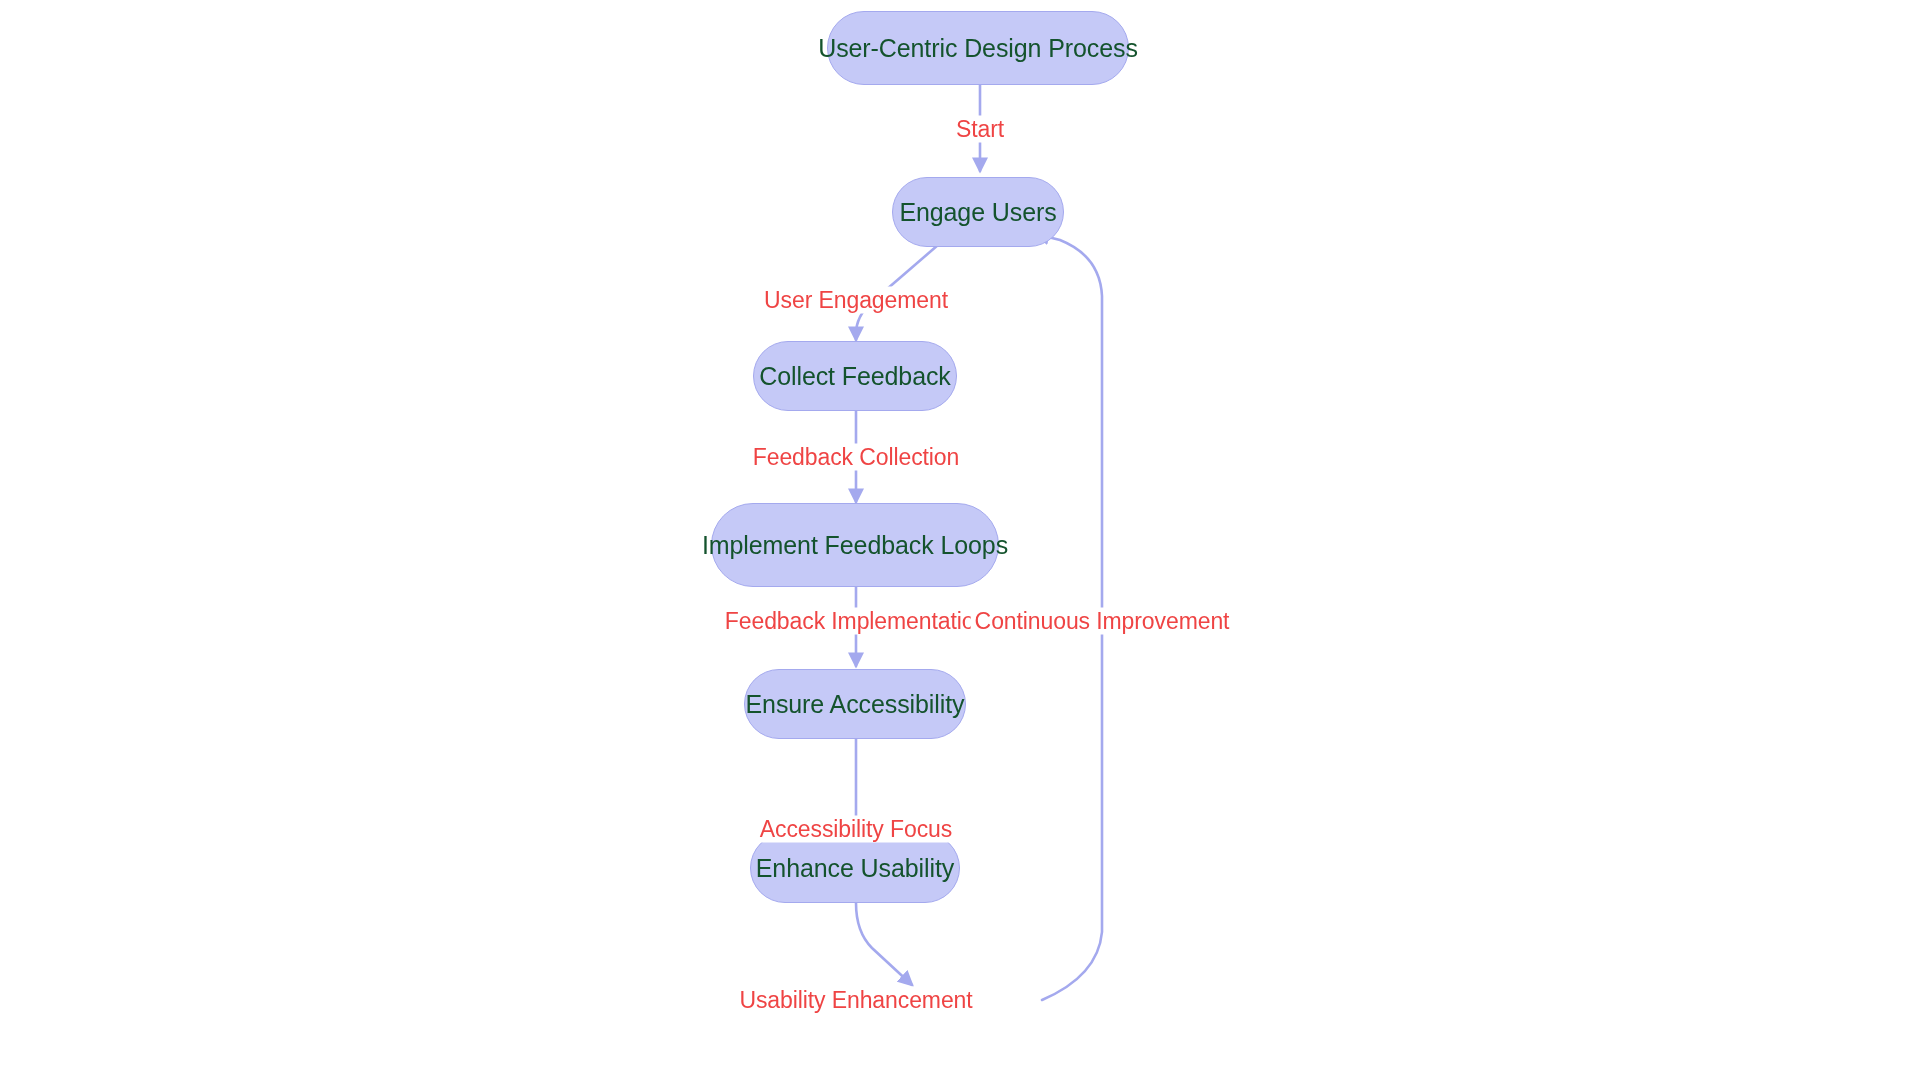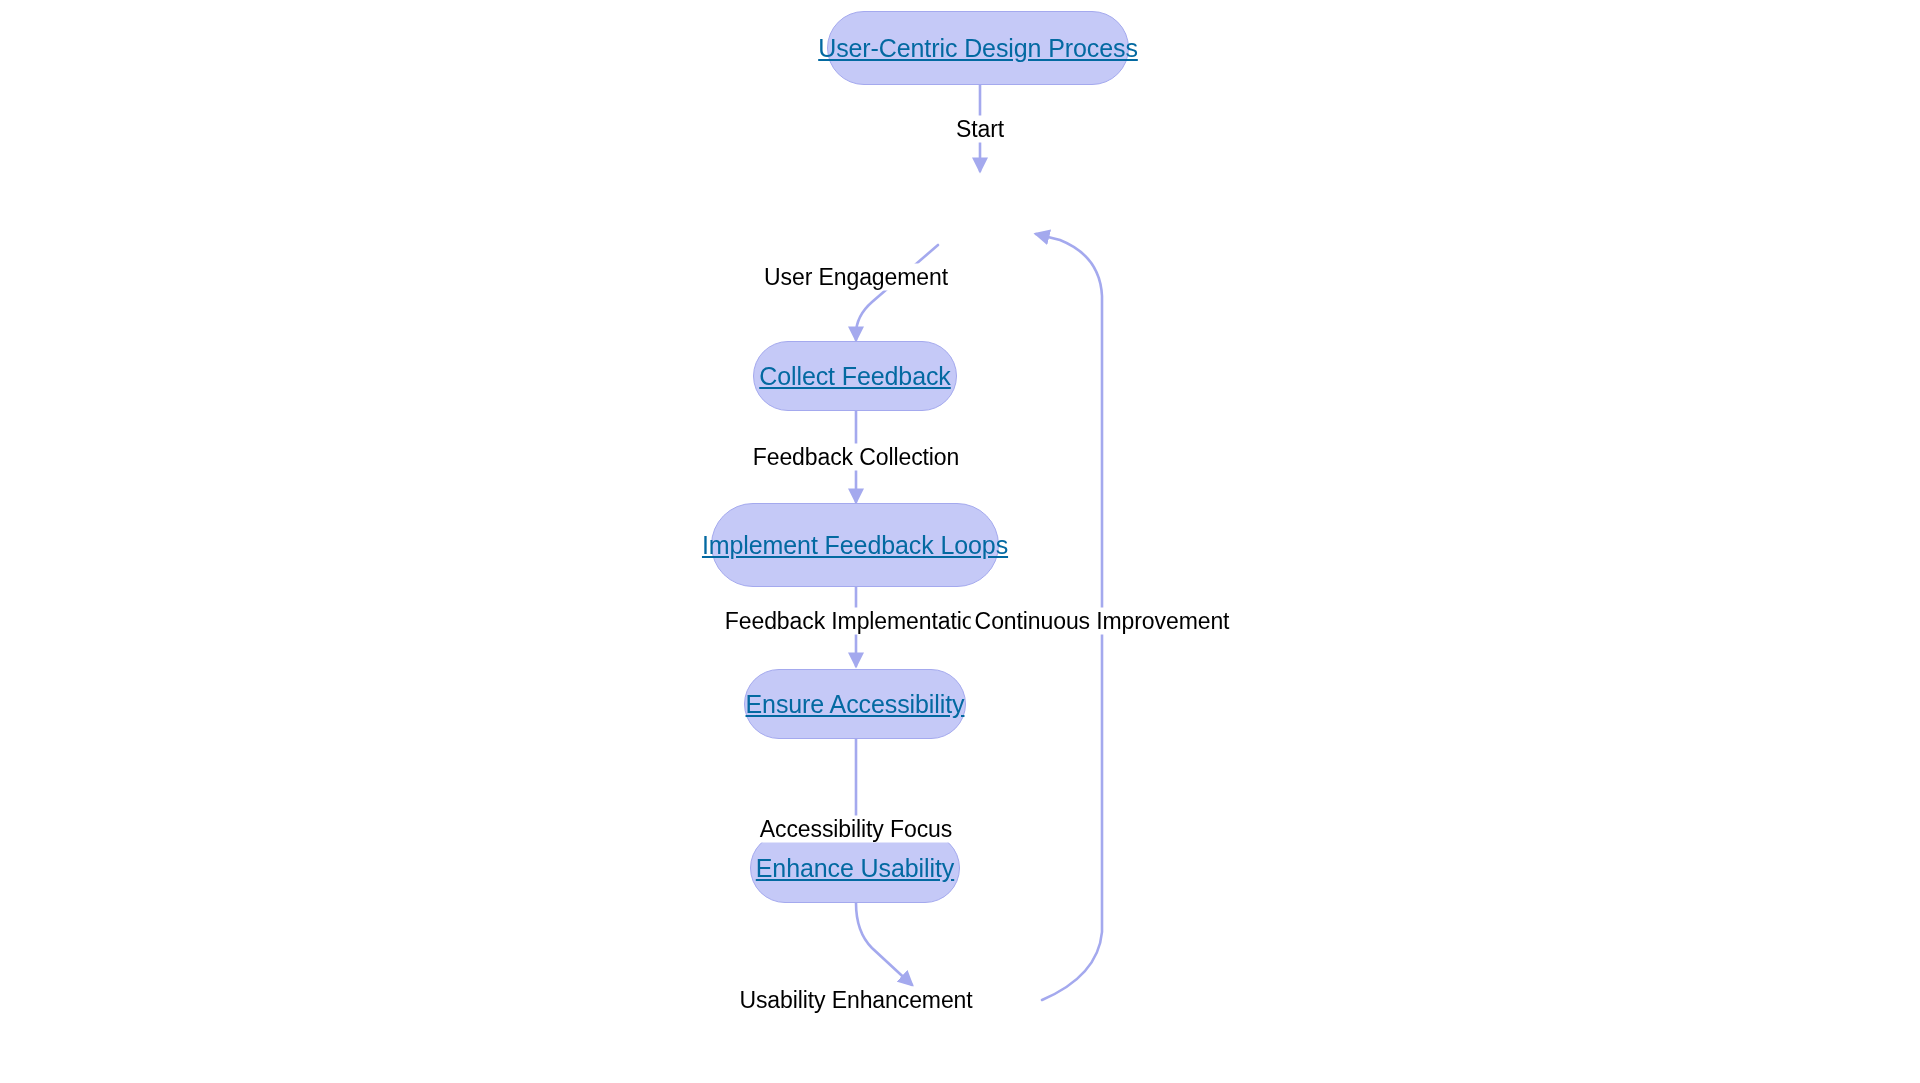--- a/index.html
+++ b/index.html
@@ -27,31 +27,30 @@
   }
   .node {
     position: absolute;
     box-sizing: border-box;
     background: #c5c9f7;
     border: 1.6px solid #a4a9ee;
     border-radius: 999px;
     display: flex;
     align-items: center;
     justify-content: center;
-    color: #0369a1;
+    color: #14532d;
     font-size: 25px;
     font-family: "Liberation Sans", sans-serif;
     letter-spacing: -0.1px;
     white-space: nowrap;
     z-index: 2;
-    text-decoration: underline;
   }
   .edge-label {
     position: absolute;
-    color: #000000;
+    color: #ef4444;
     font-size: 23px;
     font-family: "Liberation Sans", sans-serif;
     letter-spacing: -0.1px;
     white-space: nowrap;
     background: #ffffff;
     padding: 0 4px;
     transform: translate(-50%, -50%);
     z-index: 3;
   }
 </style>
@@ -79,26 +78,27 @@
 
       <path d="M 856 739 L 856 830" marker-end="url(#arrow)"></path>
 
       <path d="M 856 903 Q 856 932 872 948 L 912 985" marker-end="url(#arrow)"></path>
 
       <path d="M 1042 1000 Q 1098 976 1102 932 L 1102 296 Q 1100 256 1060 240 L 1036 234" marker-end="url(#arrow)"></path>
     </g>
   </svg>
 
   <div class="node" style="width: 302px; height: 74px; left: 827px; top: 11px;">User-Centric Design Process</div>
+  <div class="node" style="width: 172px; height: 70px; left: 892px; top: 177px;">Engage Users</div>
   <div class="node" style="width: 204px; height: 70px; left: 753px; top: 341px; text-align: center;">Collect Feedback</div>
   <div class="node" style="width: 288px; height: 84px; left: 711px; top: 503px;">Implement Feedback Loops</div>
   <div class="node" style="width: 210px; height: 70px; left: 750px; top: 833px;">Enhance Usability</div>
   <div class="node" style="width: 222px; height: 70px; left: 744px; top: 669px;">Ensure Accessibility</div>
 
   <div class="edge-label" style="left: 980px; top: 129px;">Start</div>
-  <div class="edge-label" style="left: 856px; top: 277px; text-align: right;">User Engagement</div>
+  <div class="edge-label" style="left: 856px; top: 300px; text-align: right;">User Engagement</div>
   <div class="edge-label" style="left: 856px; top: 457px;">Feedback Collection</div>
   <div class="edge-label" style="left: 856px; top: 621px;">Feedback Implementation</div>
   <div class="edge-label" style="left: 856px; top: 785px; margin-top: 44px;">Accessibility Focus</div>
   <div class="edge-label" style="left: 856px; top: 1000px;">Usability Enhancement</div>
   <div class="edge-label" style="left: 1102px; top: 621px;">Continuous Improvement</div>
 
 </div>
 
 </body></html>

